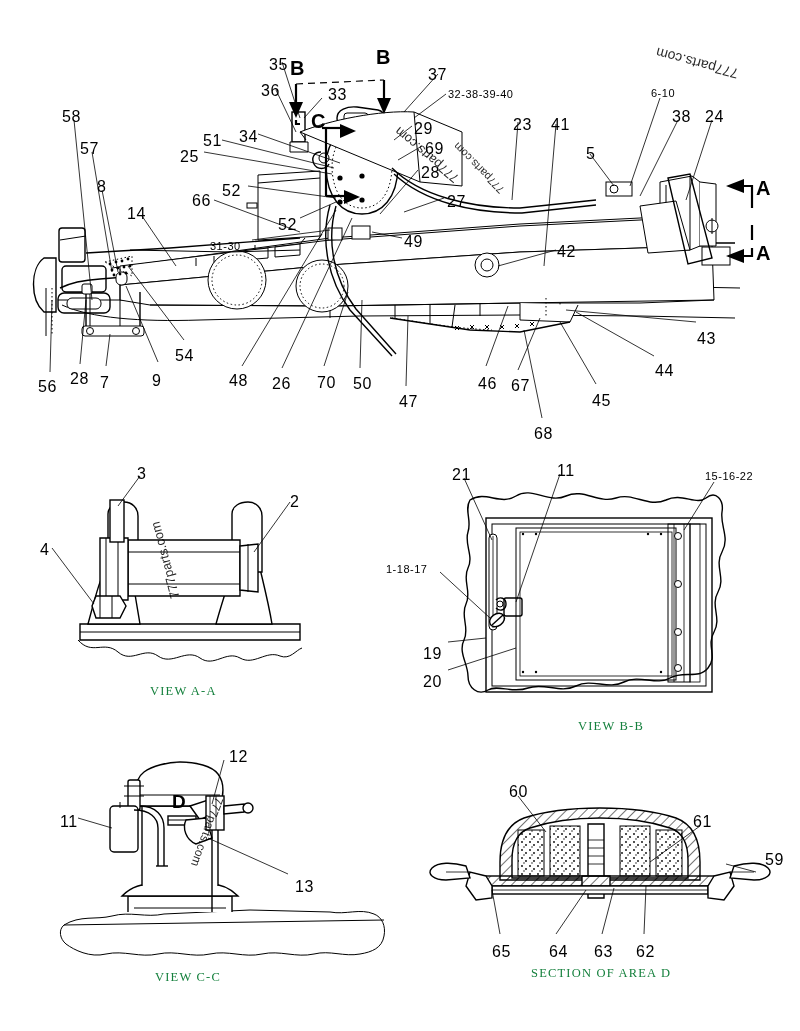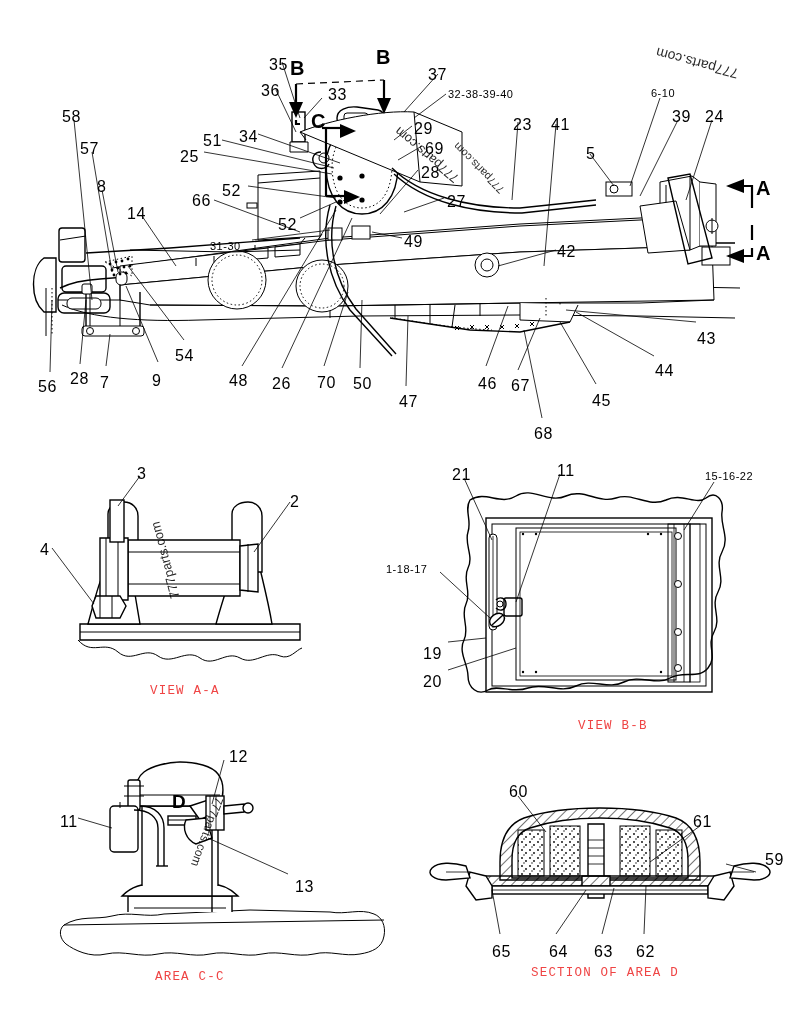--- a/index.html
+++ b/index.html
@@ -4,22 +4,22 @@
 <style>
   html,body{margin:0;padding:0;background:#fff;}
   body{width:800px;height:1031px;position:relative;overflow:hidden;
        font-family:"Liberation Sans",sans-serif;color:#000;}
   #sheet{position:absolute;inset:0;}
   svg.layer{position:absolute;left:0;top:0;width:800px;height:1031px;overflow:visible;}
   .lbl{position:absolute;font-family:"Liberation Sans",sans-serif;
        font-size:16px;font-weight:400;color:#000;white-space:nowrap;
        letter-spacing:0.5px;}
   .lbl.big{font-size:11px;}
-  .cap{position:absolute;font-family:Liberation Mono, monospace;
-       font-size:12.5px;letter-spacing:1.2px;color:#ef4444;white-space:nowrap;}
+  .cap{position:absolute;font-family:Liberation Serif, serif;
+       font-size:12.5px;letter-spacing:1.2px;color:#15803d;white-space:nowrap;}
   .sect{position:absolute;font-family:"Liberation Sans",sans-serif;
         font-size:20px;font-weight:700;color:#000;}
   .wm{position:absolute;font-family:"Liberation Sans",sans-serif;
       font-size:13px;color:#000;white-space:nowrap;opacity:.85;}
   .hair{stroke:#000;stroke-width:.8;fill:none;}
   .thin{stroke:#000;stroke-width:1;fill:none;}
   .med{stroke:#000;stroke-width:1.4;fill:none;}
   .thick{stroke:#000;stroke-width:2.2;fill:none;}
   .fillk{fill:#000;stroke:none;}
   .dash{stroke:#000;stroke-width:1.2;fill:none;stroke-dasharray:7 5;}
@@ -509,21 +509,21 @@
       <div class="lbl" style="left: 404px; top: 233px;">49</div>
       <div class="lbl" style="left: 229px; top: 372px;">48</div>
       <div class="lbl" style="left: 272px; top: 375px;">26</div>
       <div class="lbl" style="left: 317px; top: 374px;">70</div>
       <div class="lbl" style="left: 353px; top: 375px;">50</div>
       <div class="lbl" style="left: 399px; top: 393px;">47</div>
       <div class="lbl" style="left: 513px; top: 116px;">23</div>
       <div class="lbl" style="left: 551px; top: 116px;">41</div>
       <div class="lbl" style="left: 586px; top: 145px;">5</div>
       <div class="lbl big" style="left: 651px; top: 87px;">6-10</div>
-      <div class="lbl" style="left: 672px; top: 108px;">39</div>
+      <div class="lbl" style="left: 672px; top: 108px;">38</div>
       <div class="lbl" style="left: 705px; top: 108px;">24</div>
       <div class="lbl" style="left: 557px; top: 243px;">42</div>
       <div class="lbl" style="left: 697px; top: 330px;">43</div>
       <div class="lbl" style="left: 655px; top: 362px;">44</div>
       <div class="lbl" style="left: 592px; top: 392px;">45</div>
       <div class="lbl" style="left: 511px; top: 377px;">67</div>
       <div class="lbl" style="left: 478px; top: 375px;">46</div>
       <div class="lbl" style="left: 534px; top: 425px;">68</div>
       <div class="lbl" style="left: 137px; top: 465px;">3</div>
       <div class="lbl" style="left: 290px; top: 493px;">2</div>
@@ -541,16 +541,16 @@
       <div class="lbl" style="left: 693px; top: 813px;">61</div>
       <div class="lbl" style="left: 722px; top: 851px; margin-left: 43px;">59</div>
       <div class="lbl" style="left: 492px; top: 943px;">65</div>
       <div class="lbl" style="left: 549px; top: 943px;">64</div>
       <div class="lbl" style="left: 594px; top: 943px;">63</div>
       <div class="lbl" style="left: 636px; top: 943px;">62</div>
     </div>
 
   <div class="cap" style="left:150px;top:684px;">VIEW A-A</div>
   <div class="cap" style="left:578px;top:719px;">VIEW B-B</div>
-  <div class="cap" style="left:155px;top:970px;">AREA C-C</div>
+  <div class="cap" style="left:155px;top:970px;">VIEW C-C</div>
   <div class="cap" style="left:531px;top:966px;">SECTION OF AREA D</div>
 
 </div>
 
 </body></html>

